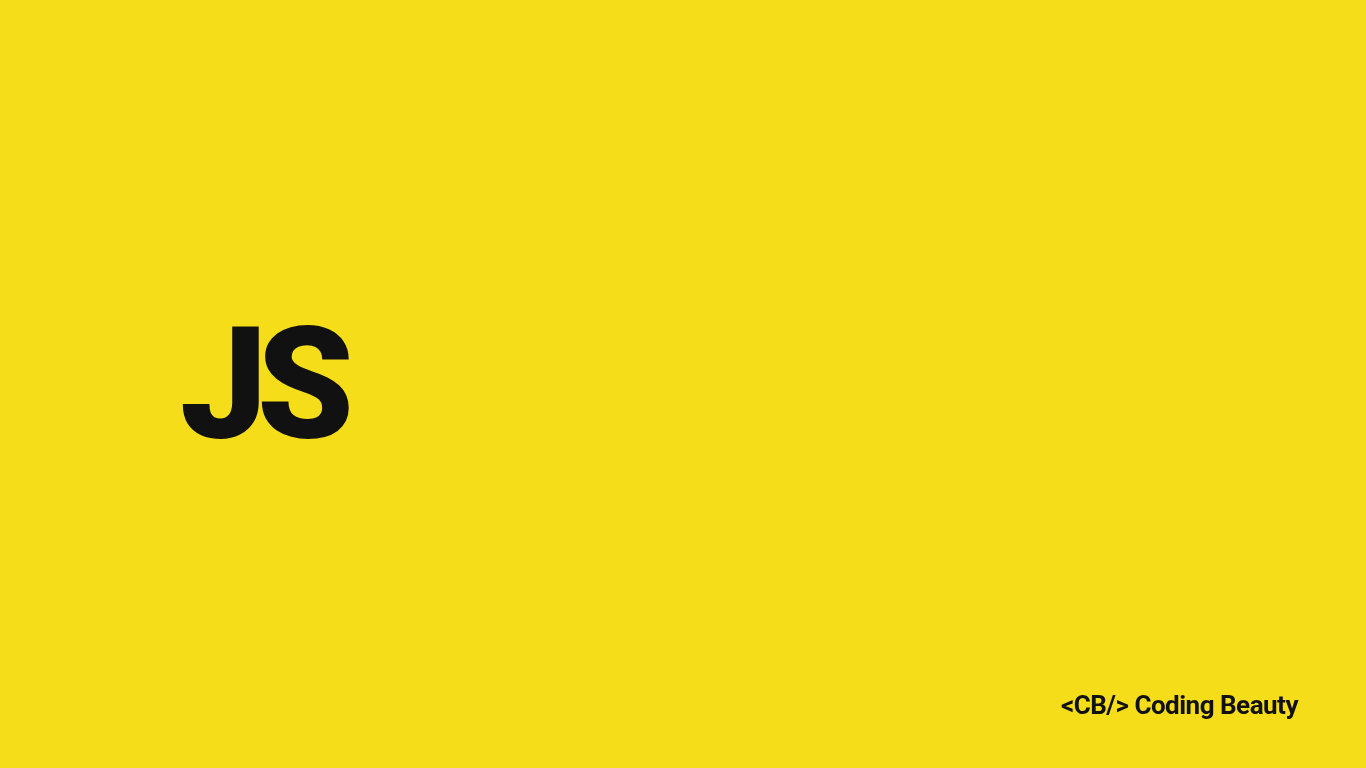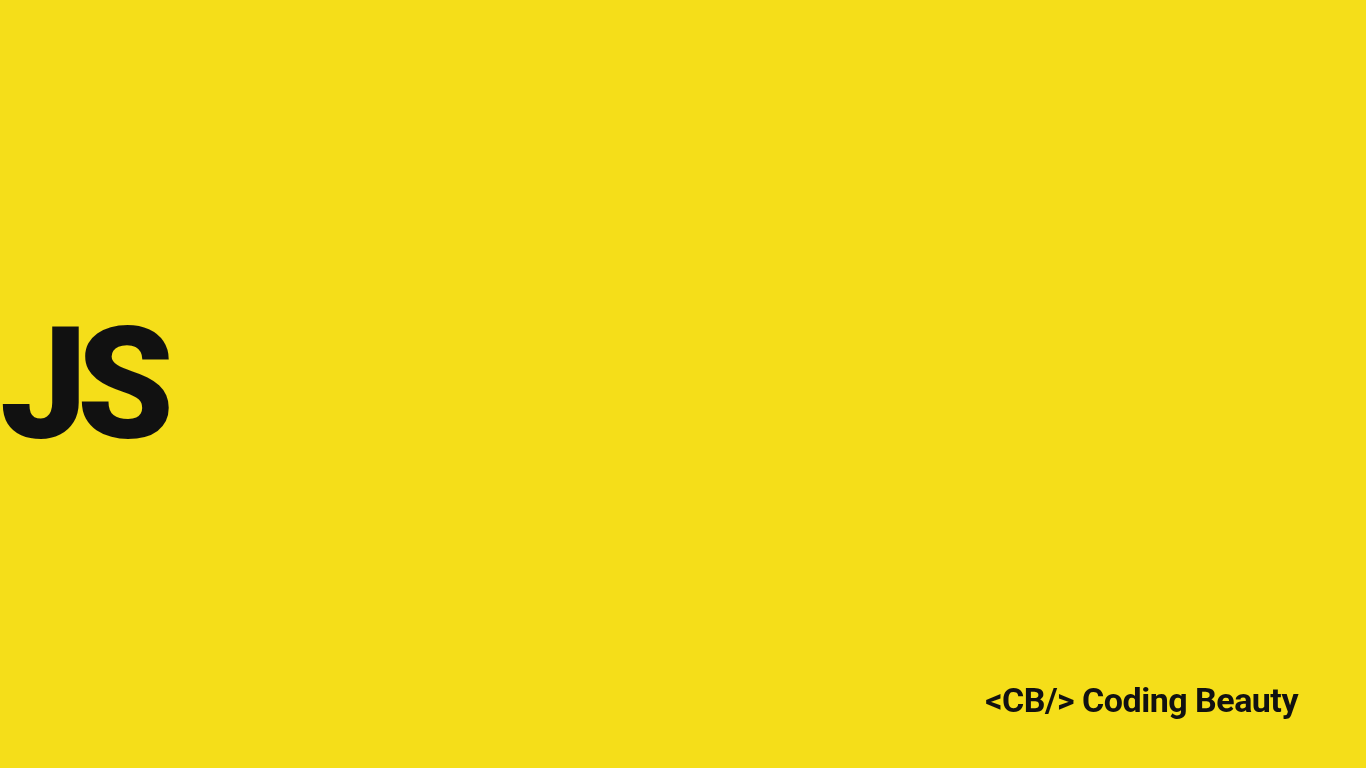--- a/index.html
+++ b/index.html
@@ -17,20 +17,21 @@
     }
     .content {
       position: absolute;
       top: 50%;
       left: 50%;
       transform: translate(-50%, -50%);
       display: flex;
       align-items: center;
       gap: 71px;
       width: 100%;
+      padding-left: 180px;
       padding-right: 80px;
     }
     .js-logo {
       font-size: 155px;
       font-weight: 900;
       letter-spacing: -10px;
       color: #111;
       line-height: 1;
       flex-shrink: 0;
     }
@@ -38,21 +39,21 @@
       font-size: 58px;
       font-weight: 600;
       color: #111;
       line-height: 1.2;
       letter-spacing: -0.5px;
     }
     .branding {
       position: absolute;
       bottom: 48px;
       right: 68px;
-      font-size: 34px;
+      font-size: 26px;
       font-weight: 700;
       color: #111;
       letter-spacing: -0.5px;
     }
   </style>
 </head>
 <body>
 
 <div class="content">
   <div class="js-logo">JS</div>

